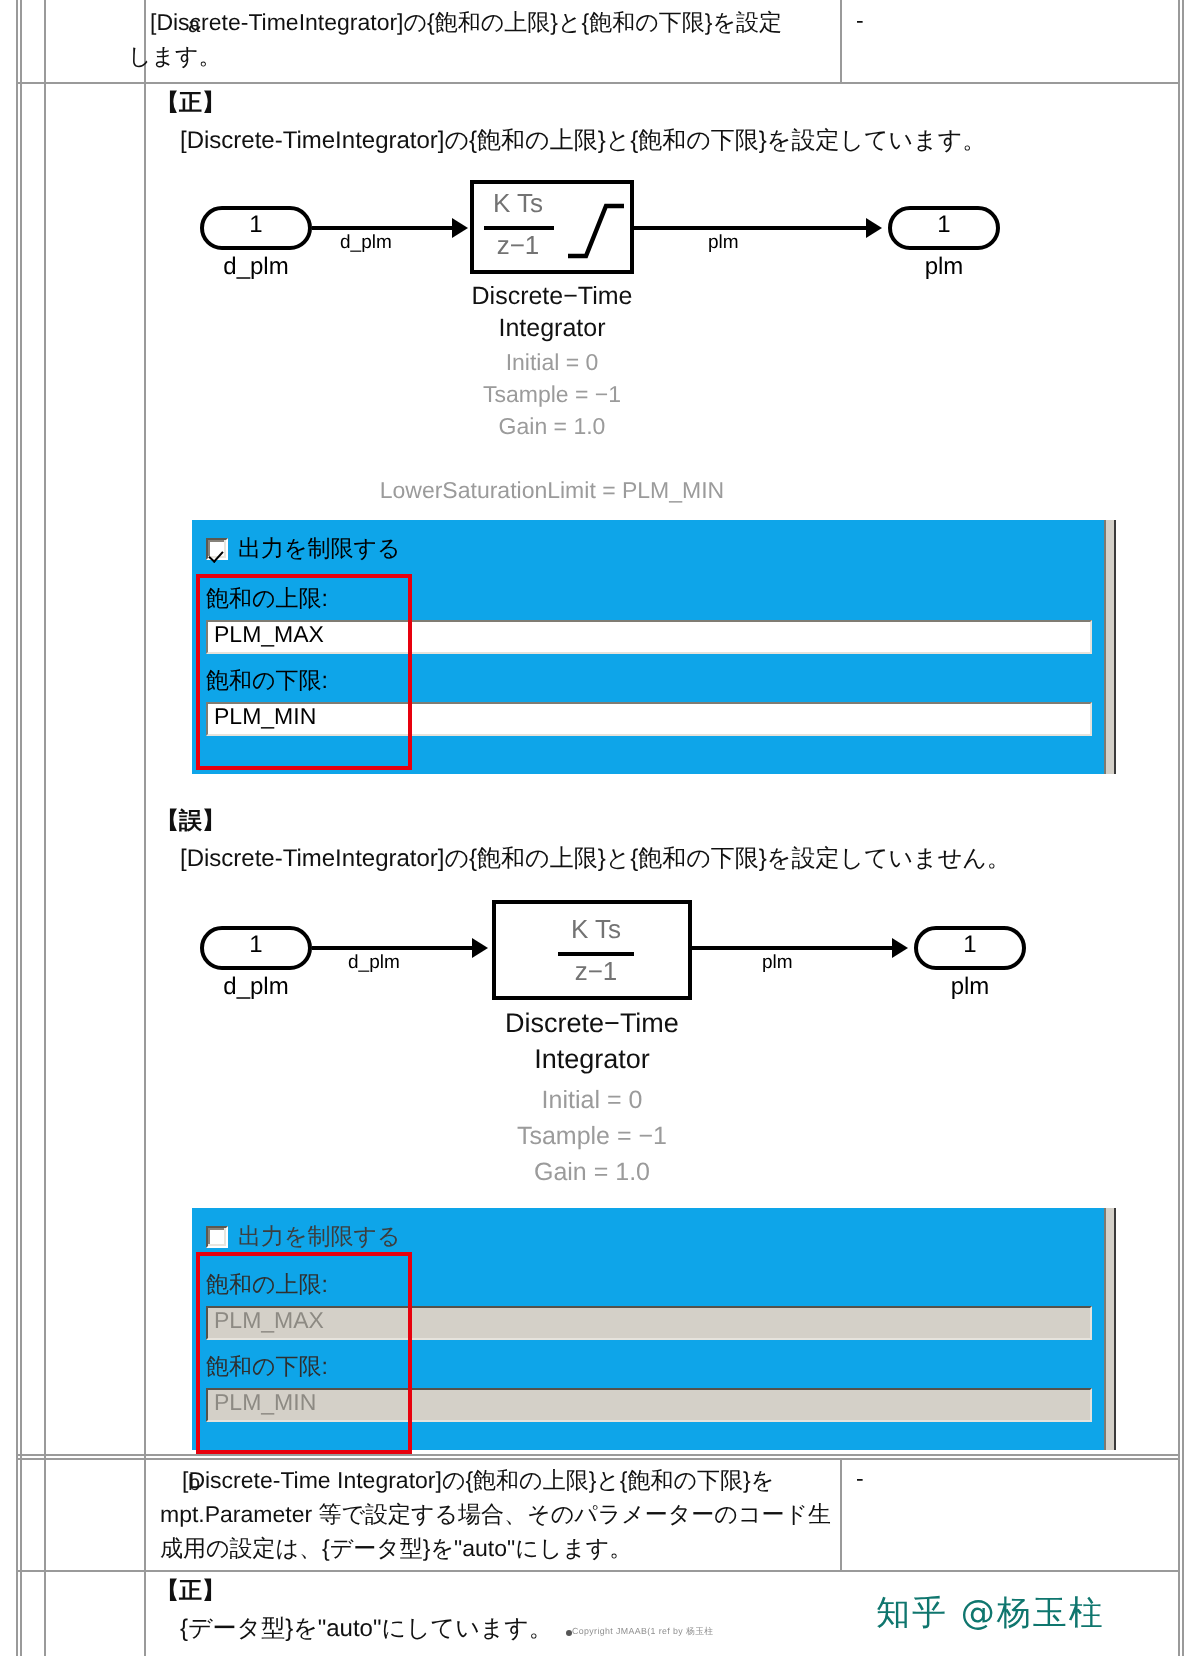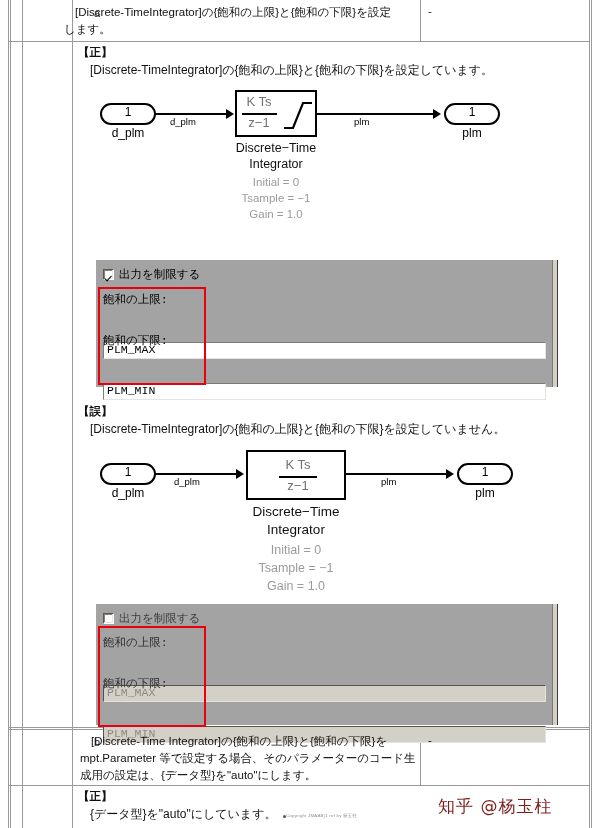--- a/index.html
+++ b/index.html
@@ -141,25 +141,24 @@
     text-align: center;
     font-size: 11.5px;
     color: #9b9b9b;
     line-height: 16px;
     white-space: nowrap;
   }
 
   
   .dlg {
     position: absolute;
-    background: #a3a3a3;
+    background: #0ea5e9;
     border-top: 1px solid #ffffff;
     border-left: 1px solid #ffffff;
     box-sizing: border-box;
-    font-family: Liberation Mono, monospace;
   }
   .dlg-scroll {
     position: absolute;
     top: 0; right: 0;
     width: 6px; height: 100%;
     background: #d4d0c8;
     border-left: 1px solid #7e7a70;
     border-right: 1px solid #3b3b3b;
     box-sizing: border-box;
   }
@@ -207,40 +206,39 @@
     border: 1px solid #7f7c73;
     border-right-color: #e6e3dc;
     border-bottom-color: #e6e3dc;
     box-sizing: border-box;
     font-size: 11.5px;
     color: #000;
     line-height: 14px;
     padding-left: 3px;
     white-space: nowrap;
     overflow: hidden;
-    margin-top: 32px;
   }
   .fld-input.disabled {
     background: #d4d0c8;
     color: #8d8a83;
     border-top-color: #55524b;
     border-left-color: #55524b;
   }
   .redbox {
     position: absolute;
     border: 2.5px solid #e8000d;
     box-sizing: border-box;
     pointer-events: none;
   }
 
   
   .wm-zhihu {
     position: absolute;
     font-size: 17px;
-    color: #7f1d1d;
+    color: #0f766e;
     letter-spacing: 1px;
     white-space: nowrap;
     font-family: "DejaVu Sans", sans-serif;
   }
   .wm-copy {
     position: absolute;
     font-size: 4.4px;
     color: #8f8f8f;
     white-space: nowrap;
     letter-spacing: .2px;
@@ -302,20 +300,21 @@
 
     <div class="port" style="left:366px; top:15px; width:56px; height:22px;">1</div>
     <div class="port-name" style="left:366px; top:38px; width:56px;">plm</div>
 
     <div class="blk-caption" style="left:-52px; top:52px;">Discrete−Time</div>
     <div class="blk-caption" style="left:-52px; top:68px;">Integrator</div>
 
     <div class="blk-param" style="left:-52px; top:86px;">Initial = 0</div>
     <div class="blk-param" style="left:-52px; top:102px;">Tsample = −1</div>
     <div class="blk-param" style="left:-52px; top:118px;">Gain = 1.0</div>
+    <div class="blk-param" style="left:-52px; top:150px;">LowerSaturationLimit = PLM_MIN</div>
   </div>
 
   <div class="dlg" style="left:95px; top:259px; width:463px; height:128px;">
 
     <div class="chk-row" style="left:7px; top:7px;">
       <span class="chk-box checked"></span>
       <span class="chk-label">出力を制限する</span>
     </div>
 
     <div class="fld-label" style="left:7px; top:32px;">飽和の上限:</div>

